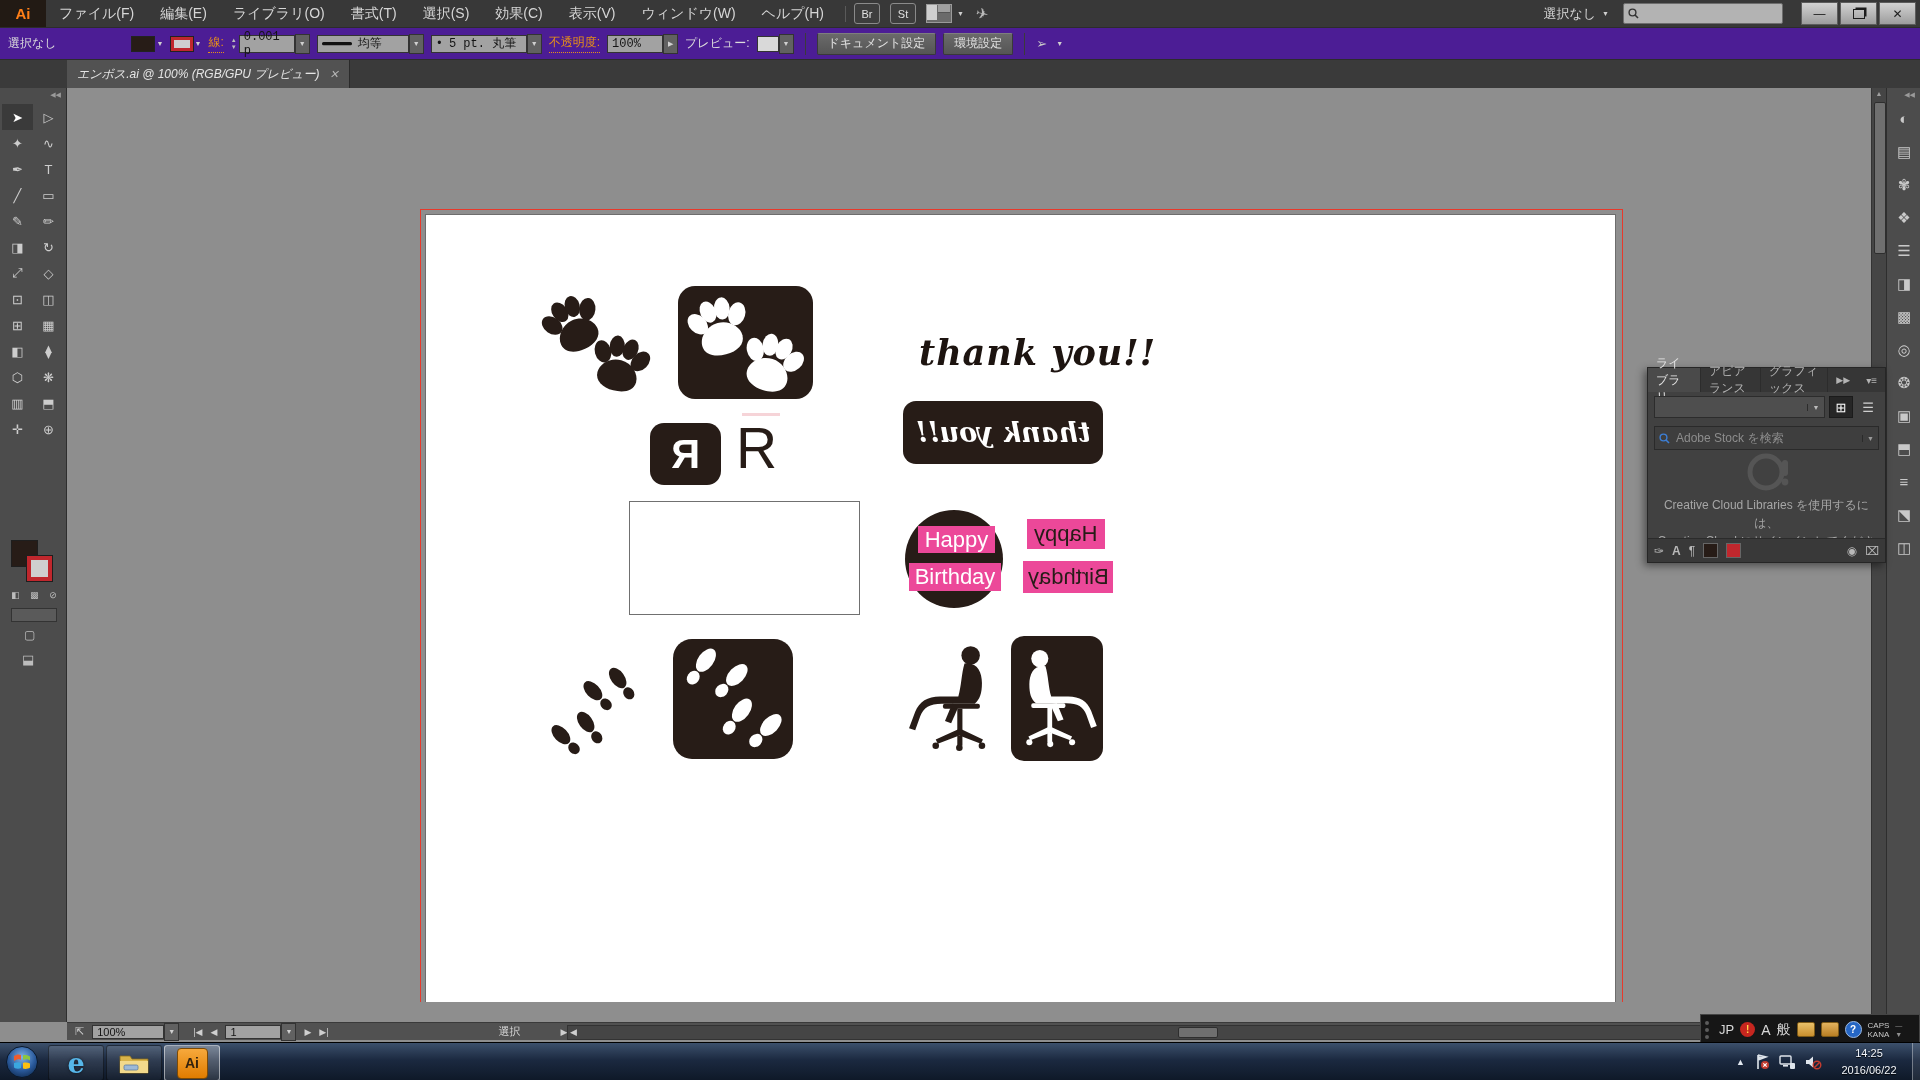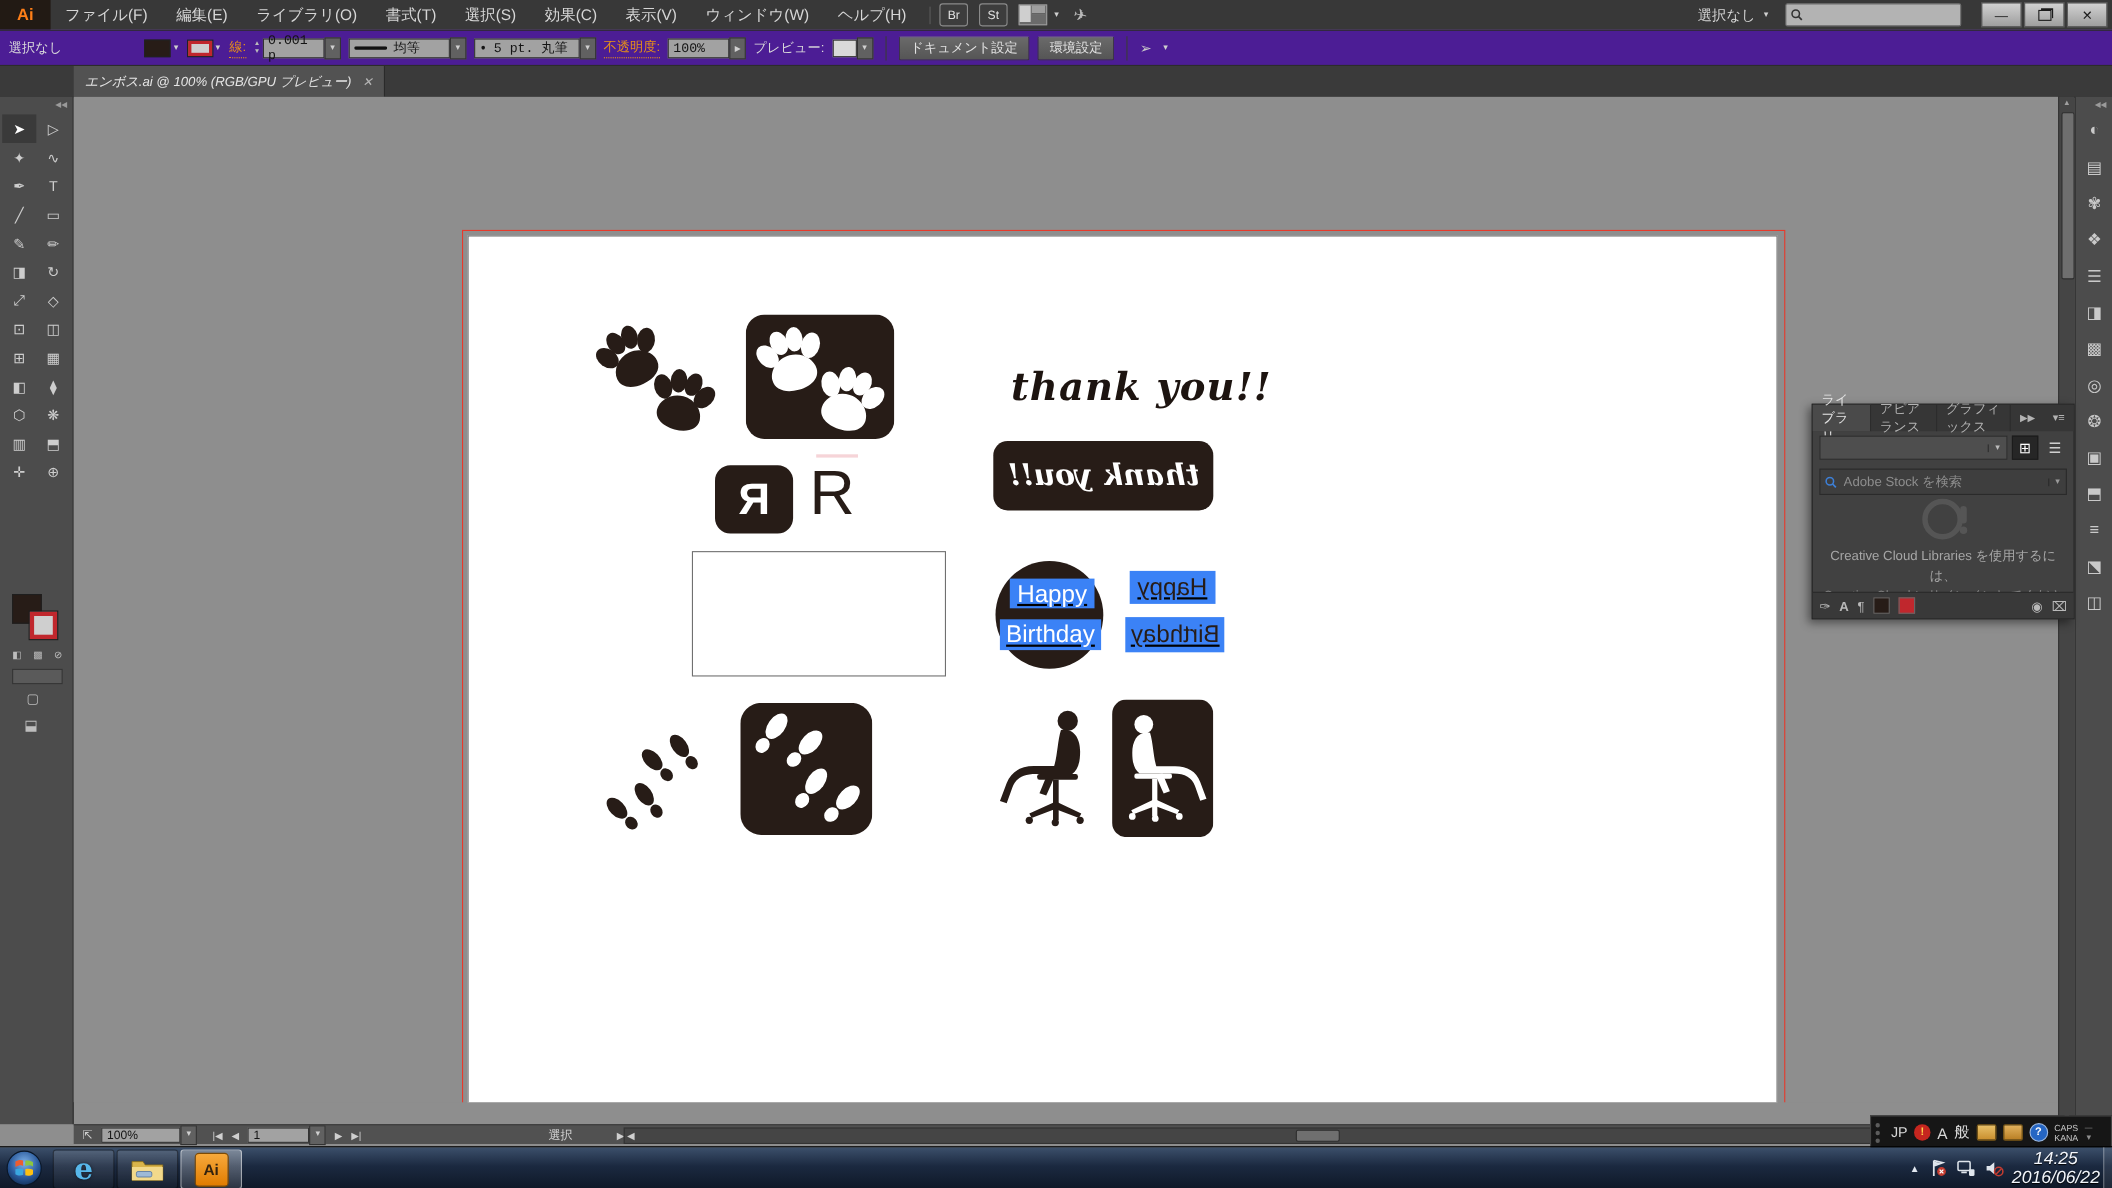--- a/index.html
+++ b/index.html
@@ -66,21 +66,21 @@
   
   .canvas{left:67px;top:88px;width:1804px;height:914px;background:#8e8e8e;overflow:hidden;}
   .bleed{left:353px;top:121px;width:1201px;height:920px;border:1px solid #e8392b;}
   .artboard{left:358px;top:126px;width:1191px;height:808px;background:#ffffff;border:1px solid #6d6d6d;box-sizing:border-box;}
   .brown{background:#271c17;}
   .blk{position:absolute;border-radius:16px;background:#271c17;}
   .ty-text{font-family:"DejaVu Serif",serif;font-style:italic;font-weight:bold;color:#1d1410;font-size:35px;letter-spacing:1px;white-space:nowrap;}
   .ty-blk-text{font-family:"DejaVu Serif",serif;font-style:italic;font-weight:bold;color:#fff;font-size:27px;white-space:nowrap;transform:scaleX(-1);}
   .r-plain{font-size:57px;color:#271c17;font-weight:400;}
   .r-block-letter{font-size:40px;color:#fff;font-weight:bold;transform:scaleX(-1);}
-  .pink-band{position:absolute;background:#3b82f6;display:flex;align-items:center;justify-content:center;text-decoration:underline;}
+  .pink-band{position:absolute;background:#ec4899;display:flex;align-items:center;justify-content:center;}
   .hb-white{color:#fff;font-size:22px;}
   .hb-dark{color:#271c17;font-size:22px;transform:scaleX(-1);}
   .white-rect{left:203px;top:286px;width:229px;height:112px;background:#fff;border:1px solid #707070;}
   .pinkline{left:316px;top:198px;width:38px;height:3px;background:#f6d4d8;}
 
   
   .vscroll{left:1871px;top:88px;width:15px;height:934px;background:#454545;border-left:1px solid #333;box-sizing:border-box;}
   .vthumb{left:2px;top:14px;width:10px;height:150px;background:#6f6f6f;border:1px solid #2e2e2e;border-radius:2px;}
   .scroll-arrow{color:#9f9f9f;font-size:7px;text-align:center;width:100%;}
 
@@ -129,22 +129,22 @@
   
   .taskbar{left:0;top:1042px;width:1920px;height:38px;background:linear-gradient(#3c506b,#1b2940 45%,#0e1827);
     border-top:1px solid #000;}
   .tb-btn{width:54px;height:34px;margin-top:2px;border-radius:3px;display:flex;align-items:center;justify-content:center;
     border:1px solid rgba(0,0,0,.45);background:linear-gradient(rgba(255,255,255,.14),rgba(255,255,255,.03));}
   .tb-btn.active{background:linear-gradient(rgba(255,255,255,.34),rgba(255,255,255,.12));border-color:rgba(255,255,255,.5);}
   .ie-e{color:#57b7ea;font-size:27px;font-weight:bold;font-family:"DejaVu Serif",serif;text-shadow:0 0 3px rgba(0,0,0,.6);}
   .ai-ic{width:29px;height:29px;border-radius:4px;background:linear-gradient(#f7a93c,#e07c00);border:1px solid #7c4a05;
     color:#33220e;font-weight:bold;font-size:14px;display:flex;align-items:center;justify-content:center;}
   .tray{position:absolute;right:98px;top:0;height:38px;display:flex;align-items:center;gap:9px;color:#e2e8f0;}
-  .clock{position:absolute;right:8px;top:2px;width:86px;text-align:center;color:#f2f6fc;font-size:16px;line-height:17px;
-    text-shadow:0 1px 1px #000;font-style:italic;}
+  .clock{position:absolute;right:8px;top:2px;width:86px;text-align:center;color:#f2f6fc;font-size:11px;line-height:17px;
+    text-shadow:0 1px 1px #000;}
   .showdesk{position:absolute;right:0;top:0;width:7px;height:38px;background:rgba(255,255,255,.08);border-left:1px solid rgba(255,255,255,.35);}
 </style>
 </head>
 <body>
 
 <div class="screen">
 
   <svg width="0" height="0" style="position:absolute">
     <defs>
       <g id="paw">

